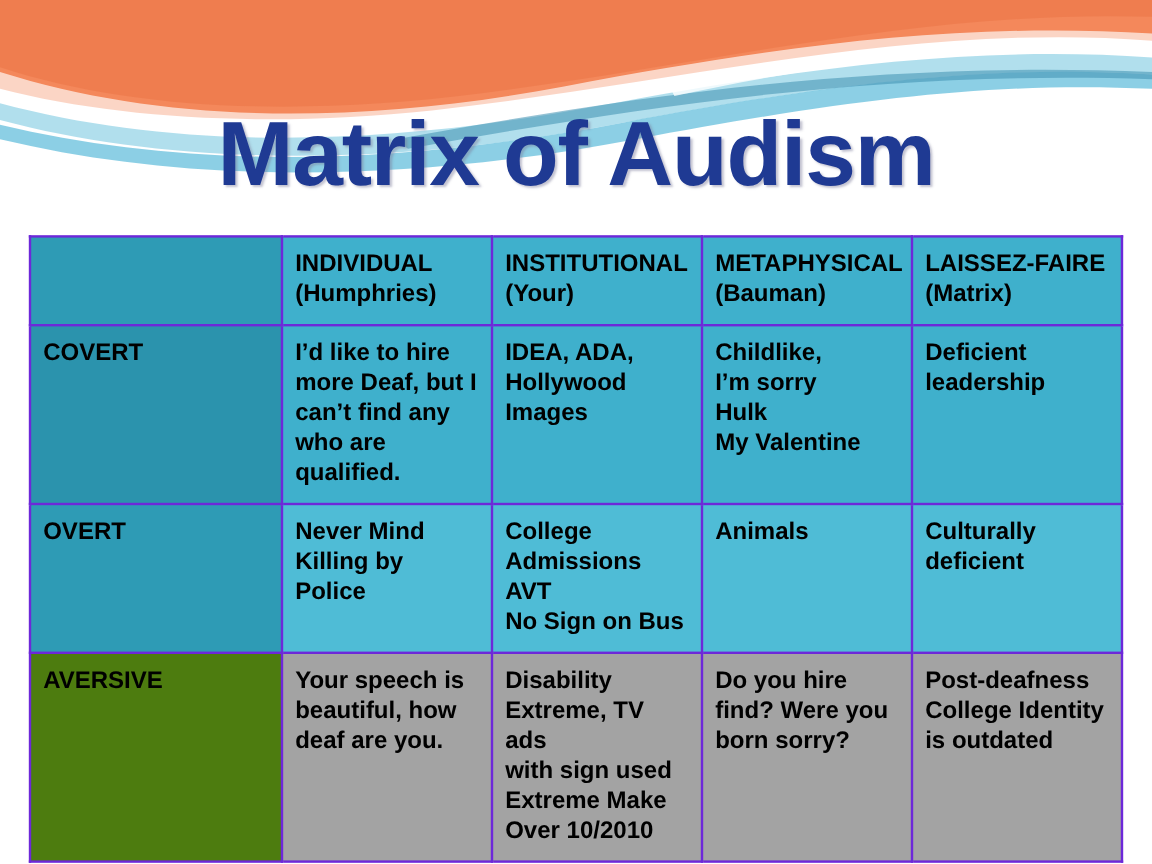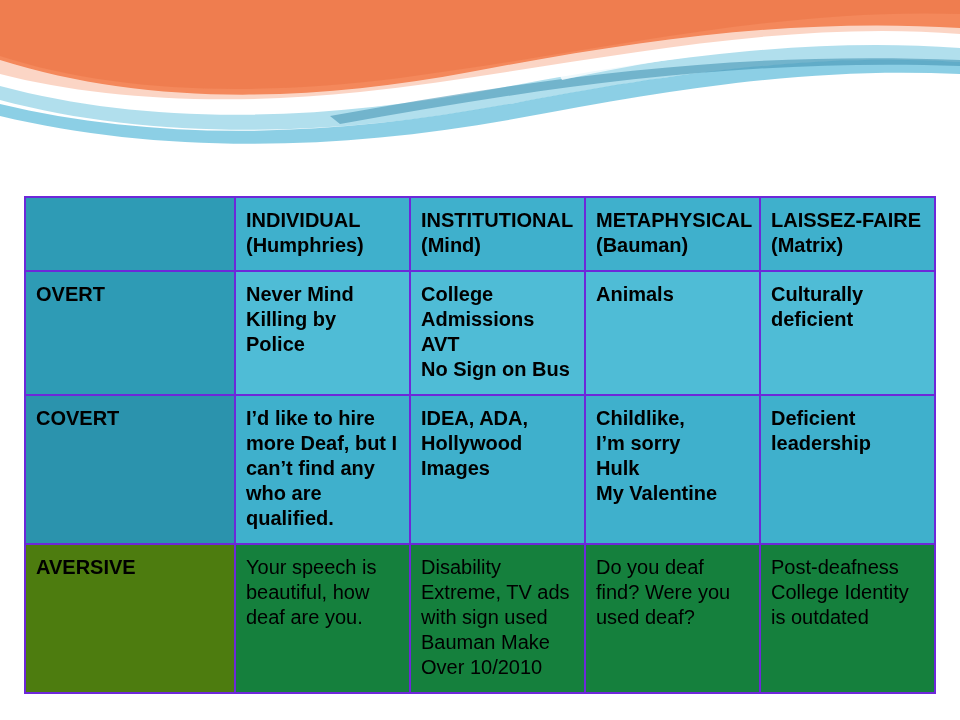--- a/index.html
+++ b/index.html
@@ -77,22 +77,22 @@
   }
   td.cell-band-a {
     background: #4fbcd6;
     font-weight: bold;
   }
   td.cell-band-b {
     background: #3fb0cc;
     font-weight: bold;
   }
   td.cell-band-c {
-    background: #15803d;
-    font-weight: normal;
+    background: #a3a3a3;
+    font-weight: bold;
   }
   td.rowhead-b {
     background: #2b93ad;
   }
   td.rowhead-c {
     background: #4d7c0f;
   }
   .nowrapline {
     display: block;
   }
@@ -105,62 +105,42 @@
   <svg id="decor" viewBox="0 0 960 200" preserveAspectRatio="none">
     <path d="M0,0 L960,0 L960,34 C760,18 560,70 360,92 C230,106 100,100 0,74 Z" fill="#F4885B"></path>
     <path d="M0,0 L960,0 L960,14 C770,8 600,52 400,78 C250,97 110,92 0,56 Z" fill="#ED7B4E" opacity="0.85"></path>
     <path d="M0,60 C140,104 300,104 470,72 C650,38 800,18 960,28 L960,46 C800,38 660,58 480,92 C300,126 140,124 0,82 Z" fill="#ffffff" opacity="0.65"></path>
     <path d="M0,86 C150,126 320,122 500,88 C680,54 820,38 960,48 L960,62 C820,54 690,70 510,104 C330,138 150,140 0,100 Z" fill="#A9DCEB" opacity="0.9"></path>
     <path d="M0,104 C160,142 330,138 520,102 C700,68 830,54 960,62 L960,74 C830,68 710,82 530,116 C340,152 160,154 0,116 Z" fill="#6FC3DE" opacity="0.8"></path>
     <path d="M330,116 C520,82 720,50 960,60 L960,66 C730,58 530,90 340,124 Z" fill="#3E8FB0" opacity="0.55"></path>
     <path d="M560,76 C700,46 830,32 960,38 L960,42 C830,36 700,50 562,80 Z" fill="#ffffff" opacity="0.8"></path>
   </svg>
 
+  <div id="title">Matrix of Audism</div>
 
   <div id="matrix-wrap">
     <table class="matrix">
       <tbody>
         <tr>
           <td class="corner"></td>
           <td class="colhead">
             <span class="nowrapline">INDIVIDUAL</span>
             <span class="nowrapline">(Humphries)</span>
           </td>
           <td class="colhead">
             <span class="nowrapline">INSTITUTIONAL</span>
-            <span class="nowrapline">(Mind)</span>
+            <span class="nowrapline">(Your)</span>
           </td>
           <td class="colhead">
             <span class="nowrapline">METAPHYSICAL</span>
             <span class="nowrapline">(Bauman)</span>
           </td>
           <td class="colhead">
             <span class="nowrapline">LAISSEZ-FAIRE</span>
             <span class="nowrapline">(Matrix)</span>
-          </td>
-        </tr>
-
-        <tr>
-          <td class="rowhead">OVERT</td>
-          <td class="cell-band-a">
-            <span class="nowrapline">Never Mind</span>
-            <span class="nowrapline">Killing by Police</span>
-          </td>
-          <td class="cell-band-a">
-            <span class="nowrapline">College</span>
-            <span class="nowrapline">Admissions</span>
-            <span class="nowrapline">AVT</span>
-            <span class="nowrapline">No Sign on Bus</span>
-          </td>
-          <td class="cell-band-a">
-            <span class="nowrapline">Animals</span>
-          </td>
-          <td class="cell-band-a">
-            <span class="nowrapline">Culturally</span>
-            <span class="nowrapline">deficient</span>
           </td>
         </tr>
 
         <tr>
           <td class="rowhead rowhead-b">COVERT</td>
           <td class="cell-band-b">
             <span class="nowrapline">I’d like to hire</span>
             <span class="nowrapline">more Deaf, but I</span>
             <span class="nowrapline">can’t find any</span>
             <span class="nowrapline">who are</span>
@@ -177,37 +157,58 @@
             <span class="nowrapline">Hulk</span>
             <span class="nowrapline">My Valentine</span>
           </td>
           <td class="cell-band-b">
             <span class="nowrapline">Deficient</span>
             <span class="nowrapline">leadership</span>
           </td>
         </tr>
 
         <tr>
+          <td class="rowhead">OVERT</td>
+          <td class="cell-band-a">
+            <span class="nowrapline">Never Mind</span>
+            <span class="nowrapline">Killing by Police</span>
+          </td>
+          <td class="cell-band-a">
+            <span class="nowrapline">College</span>
+            <span class="nowrapline">Admissions</span>
+            <span class="nowrapline">AVT</span>
+            <span class="nowrapline">No Sign on Bus</span>
+          </td>
+          <td class="cell-band-a">
+            <span class="nowrapline">Animals</span>
+          </td>
+          <td class="cell-band-a">
+            <span class="nowrapline">Culturally</span>
+            <span class="nowrapline">deficient</span>
+          </td>
+        </tr>
+
+        <tr>
           <td class="rowhead rowhead-c">AVERSIVE</td>
           <td class="cell-band-c">
             <span class="nowrapline">Your speech is</span>
             <span class="nowrapline">beautiful, how</span>
             <span class="nowrapline">deaf are you.</span>
           </td>
           <td class="cell-band-c">
             <span class="nowrapline">Disability</span>
             <span class="nowrapline">Extreme, TV ads</span>
             <span class="nowrapline">with sign used</span>
-            <span class="nowrapline">Bauman Make</span>
+            <span class="nowrapline">Extreme Make</span>
             <span class="nowrapline">Over 10/2010</span>
           </td>
           <td class="cell-band-c">
-            <span class="nowrapline">Do you deaf</span>
+            <span class="nowrapline">Do you hire</span>
             <span class="nowrapline">find?  Were you</span>
-            <span class="nowrapline">used deaf?</span>
+            <span class="nowrapline">born sorry?</span>
           </td>
           <td class="cell-band-c">
             <span class="nowrapline">Post-deafness</span>
             <span class="nowrapline">College Identity</span>
             <span class="nowrapline">is outdated</span>
           </td>
         </tr>
       </tbody>
     </table>
   </div>

